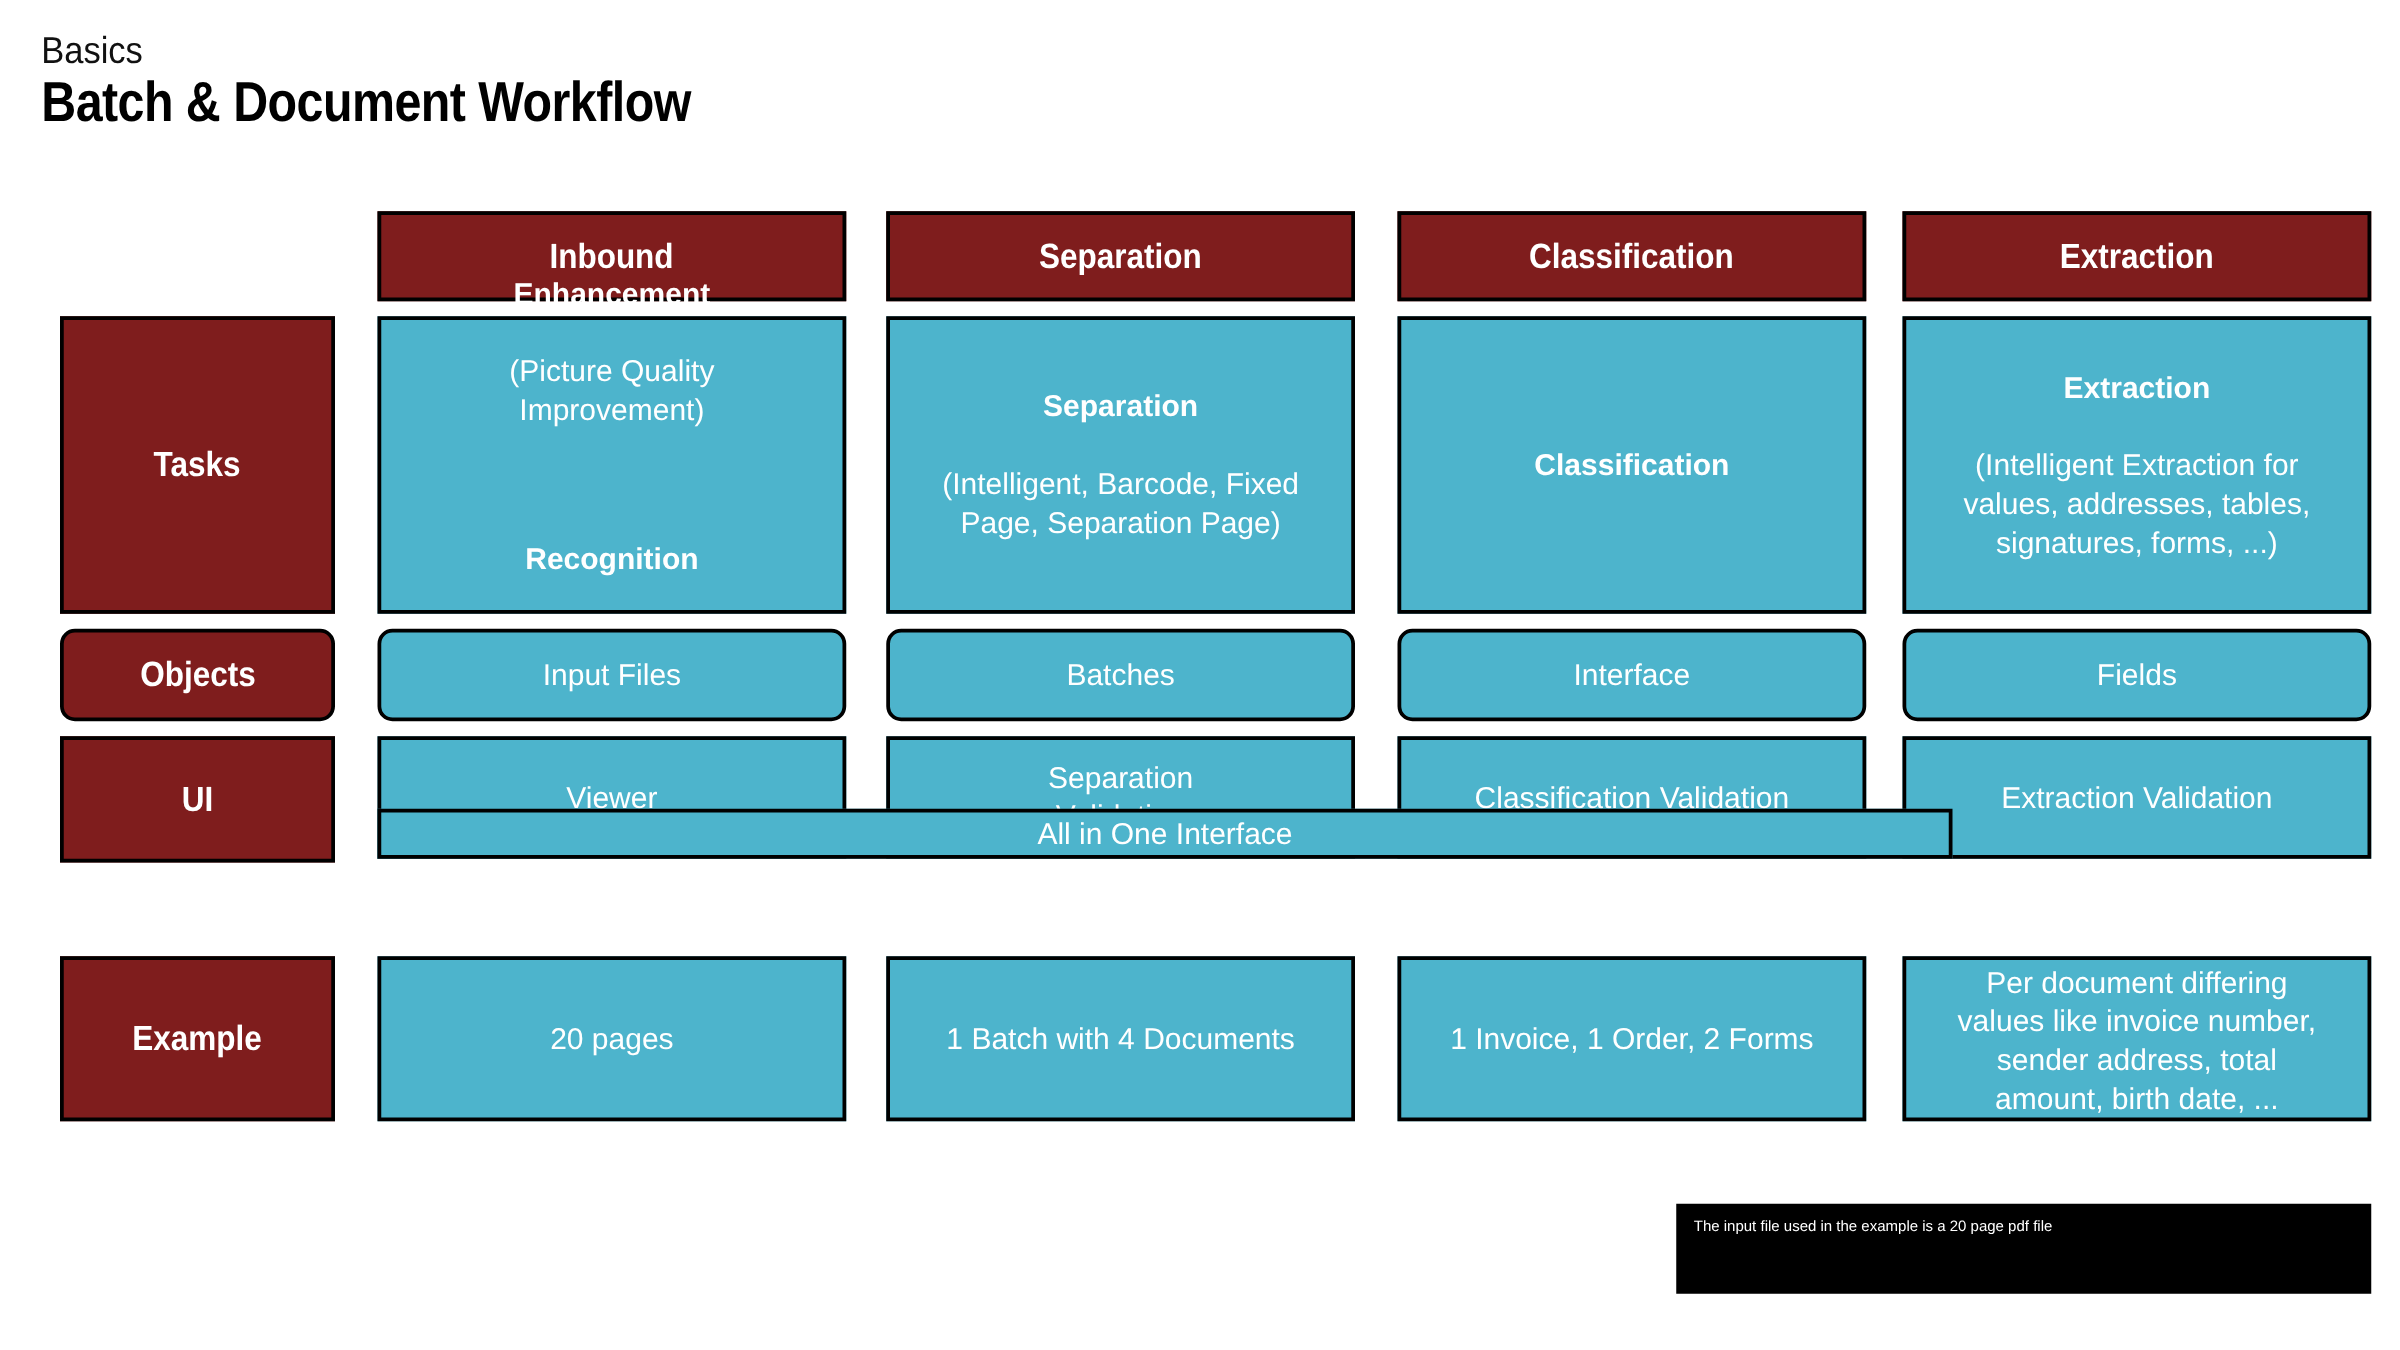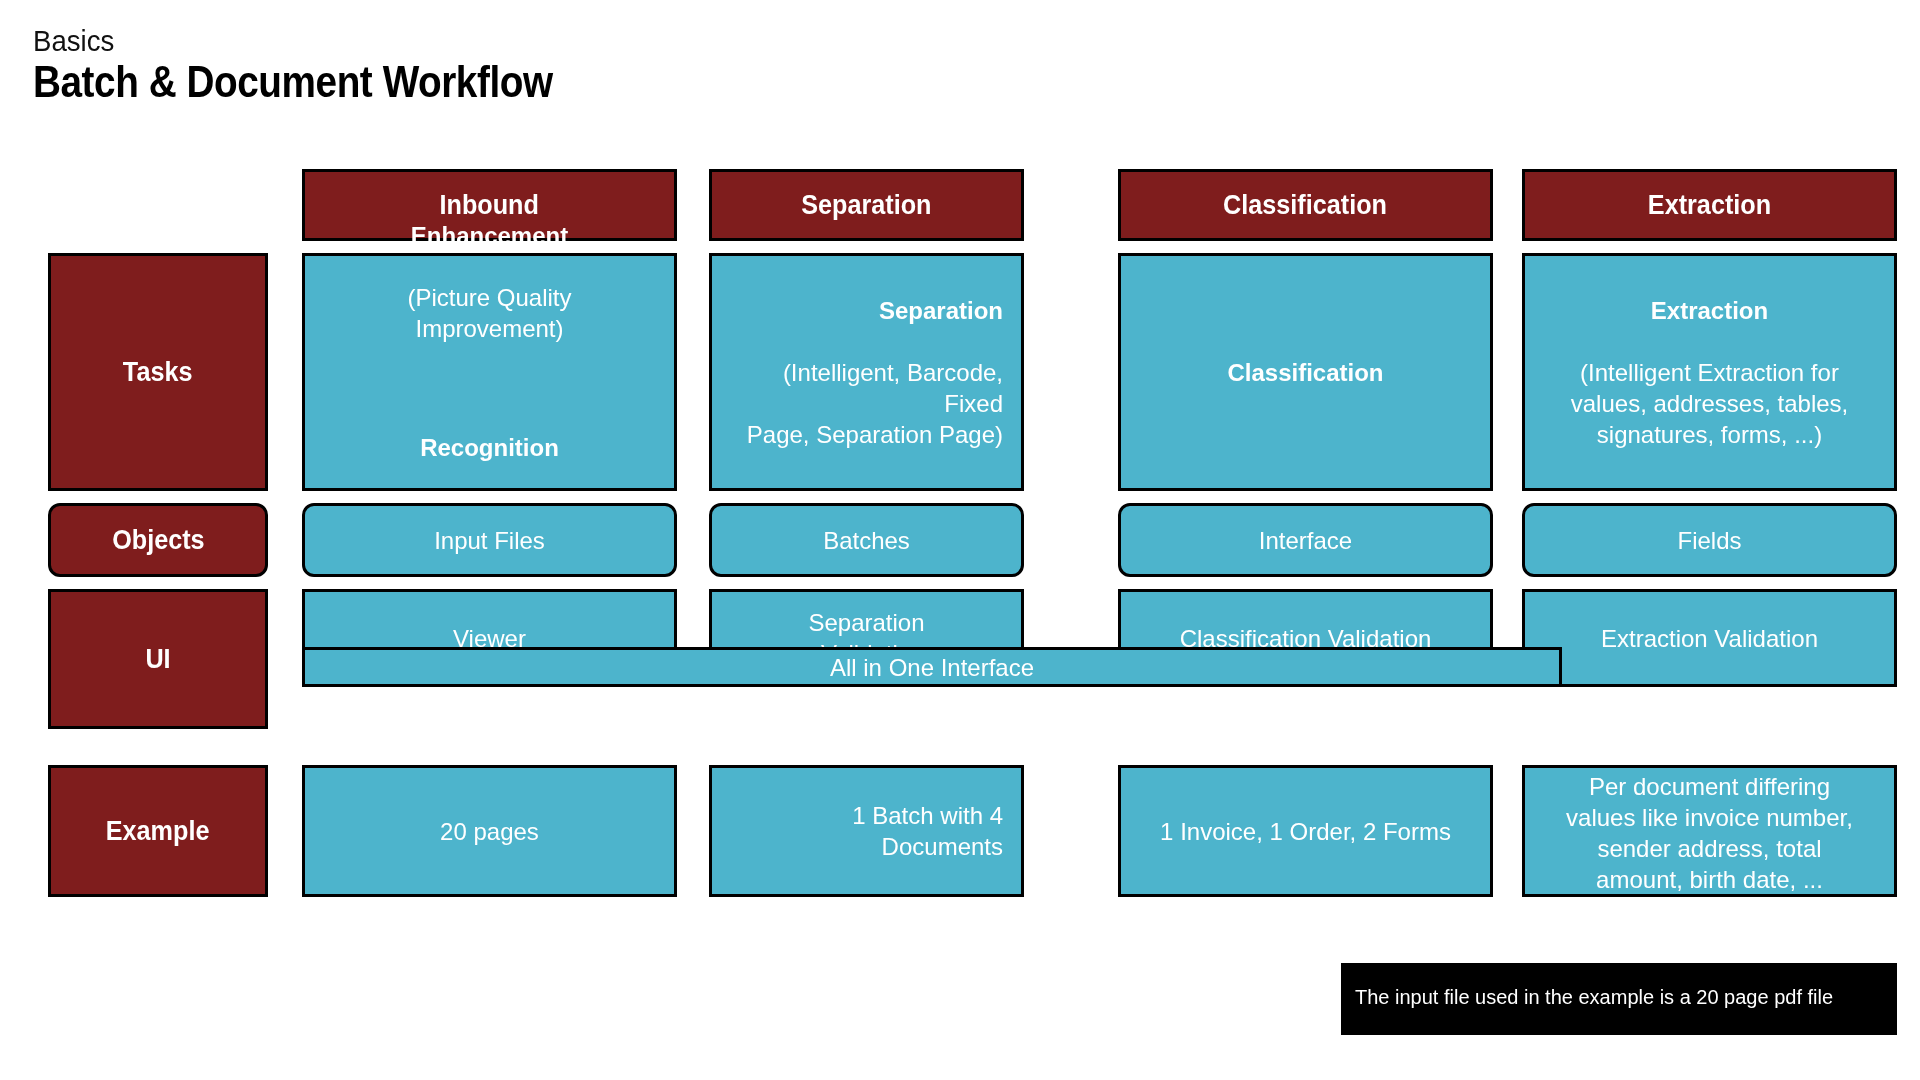--- a/index.html
+++ b/index.html
@@ -20,39 +20,39 @@
     display:flex;flex-direction:column;align-items:center;justify-content:center;
     text-align:center;color:#fff;
   }
   .orange{background:#7f1d1d;}
   .teal{background:#4DB4CC;}
   .hdr{font-size:28px;font-weight:700;}
   .cond{display:inline-block;transform:scaleX(.9);transform-origin:50% 50%;white-space:nowrap;}
   
   .labelcol{left:48px;width:220px;}
   .c0{left:302px;width:375px;}
-  .c1{left:709px;width:315px;text-align:right;}
+  .c1{left:709px;width:375px;}
   .c2{left:1118px;width:375px;}
   .c3{left:1522px;width:375px;}
   
   .r-header{top:169px;height:72px;}
   .r-tasks{top:253px;height:238px;}
   .r-objects{top:503px;height:74px;border-radius:12px;}
   .r-ui{top:589px;height:98px;}
-  .r-uilabel{top:589px;height:140px;}
+  .r-uilabel{top:589px;height:101px;}
   .r-example{top:765px;height:132px;}
   .bar{left:302px;width:1260px;top:647px;height:40px;}
   
   .cell{font-size:24px;line-height:31px;padding:3px 18px;white-space:pre-line;}
   .cell .b{font-weight:700;}
   .task-block + .task-block{margin-top:26px;}
   .clip{justify-content:flex-start;overflow:hidden;}
   .note{
     position:absolute;left:1341px;top:963px;width:556px;height:72px;background:#000;
-    box-sizing:border-box;color:#fff;font-size:20px;text-align:left;padding:23px 14px;
+    box-sizing:border-box;color:#fff;font-size:12px;text-align:left;padding:11px 14px;
   }
 </style>
 </head>
 <body>
 
 <div class="canvas">
 
   <div class="eyebrow">Basics</div>
   <h1 class="title">Batch &amp; Document Workflow</h1>
 

